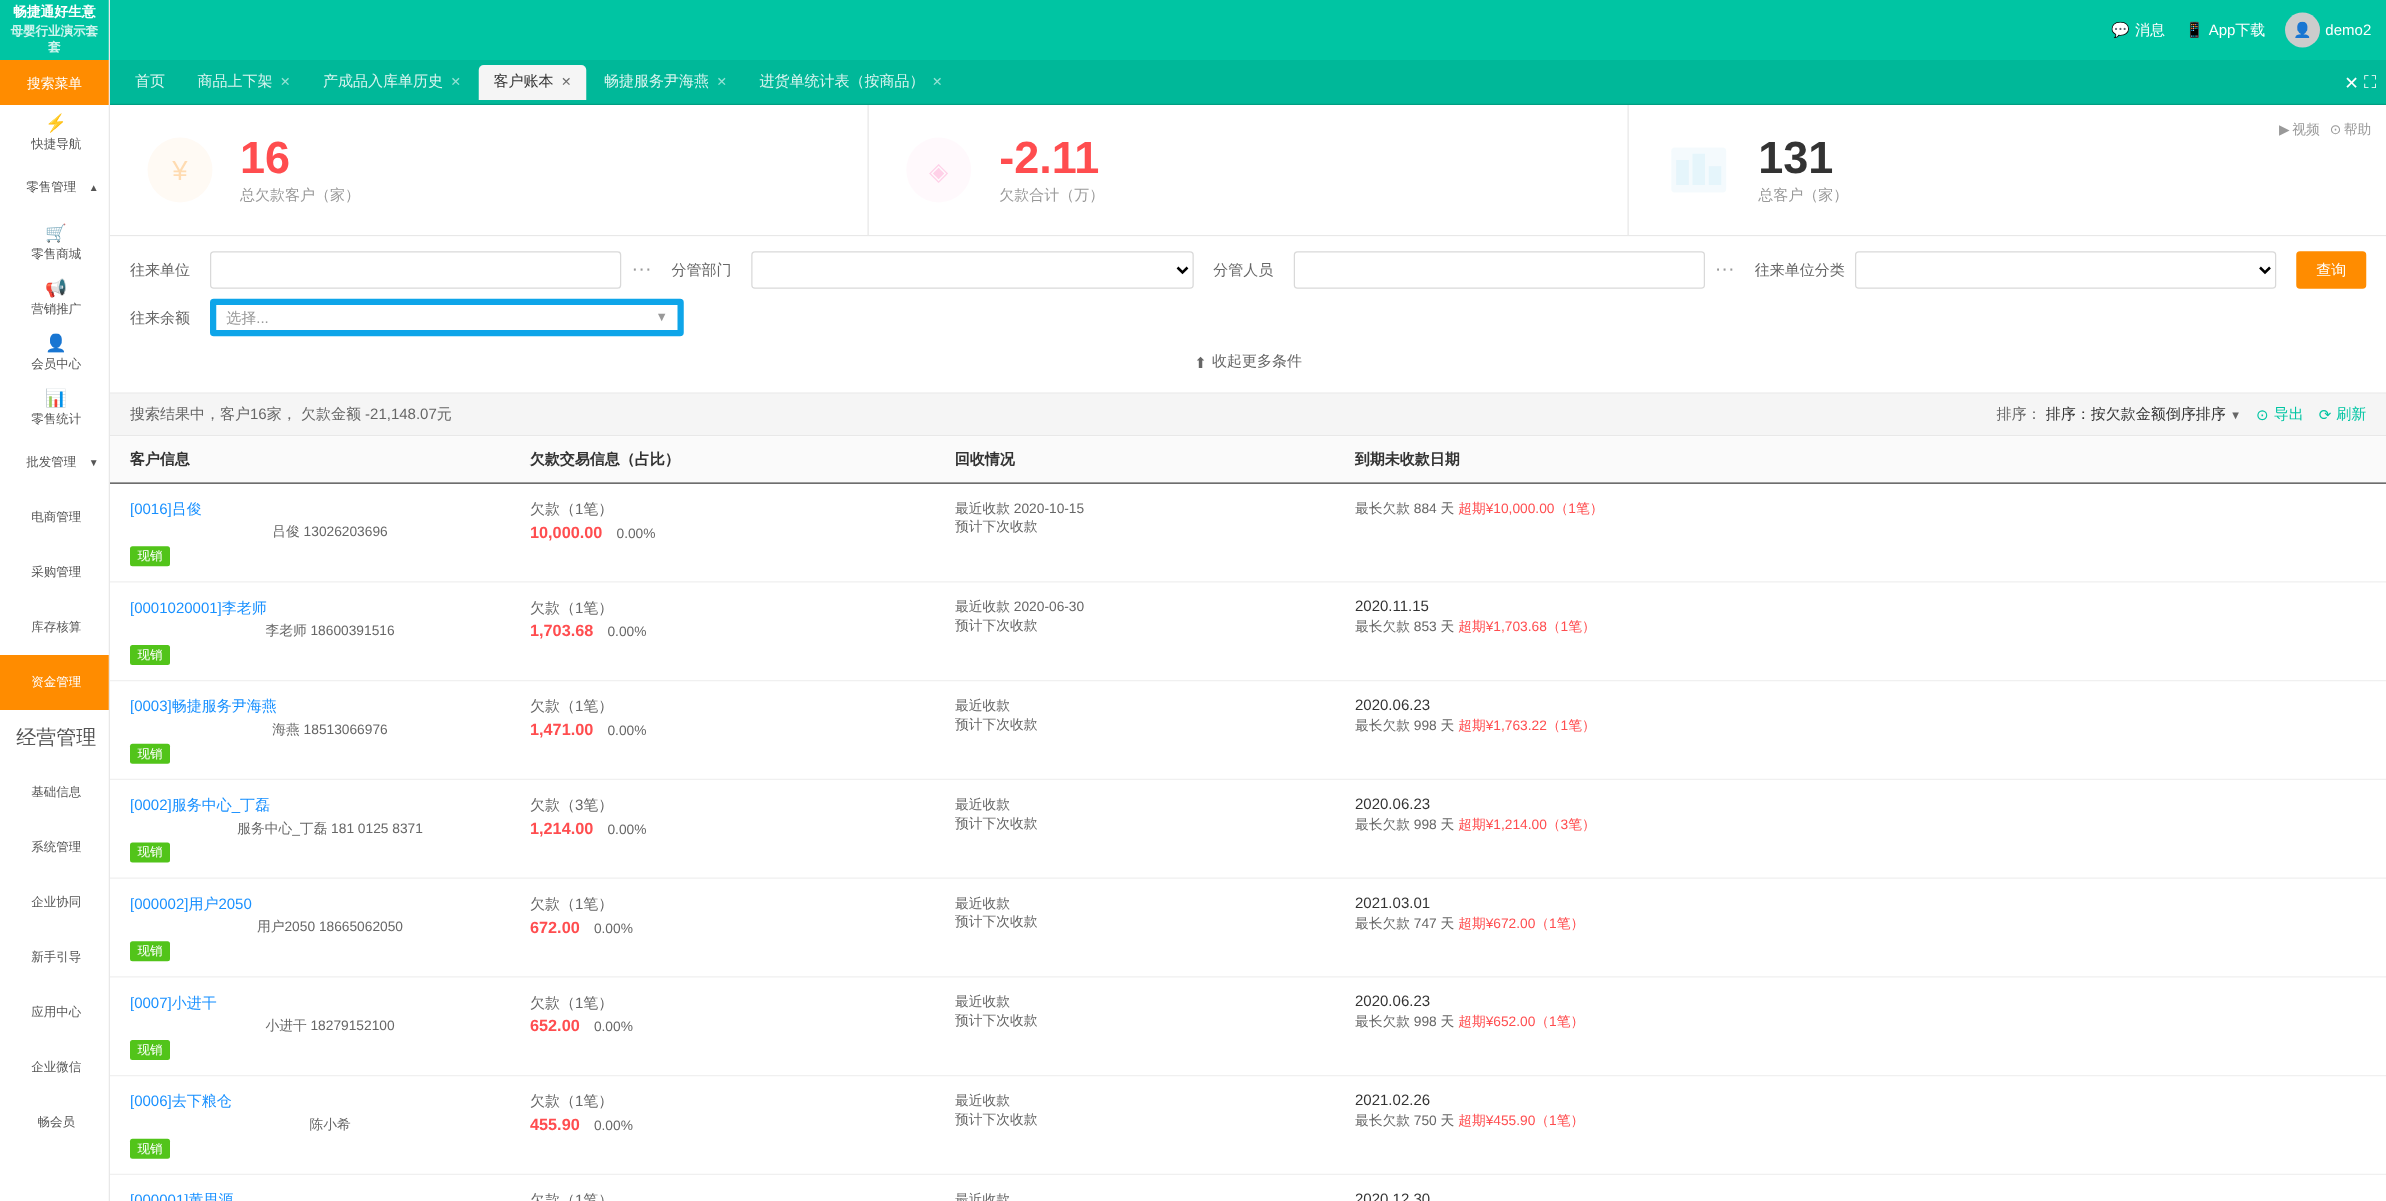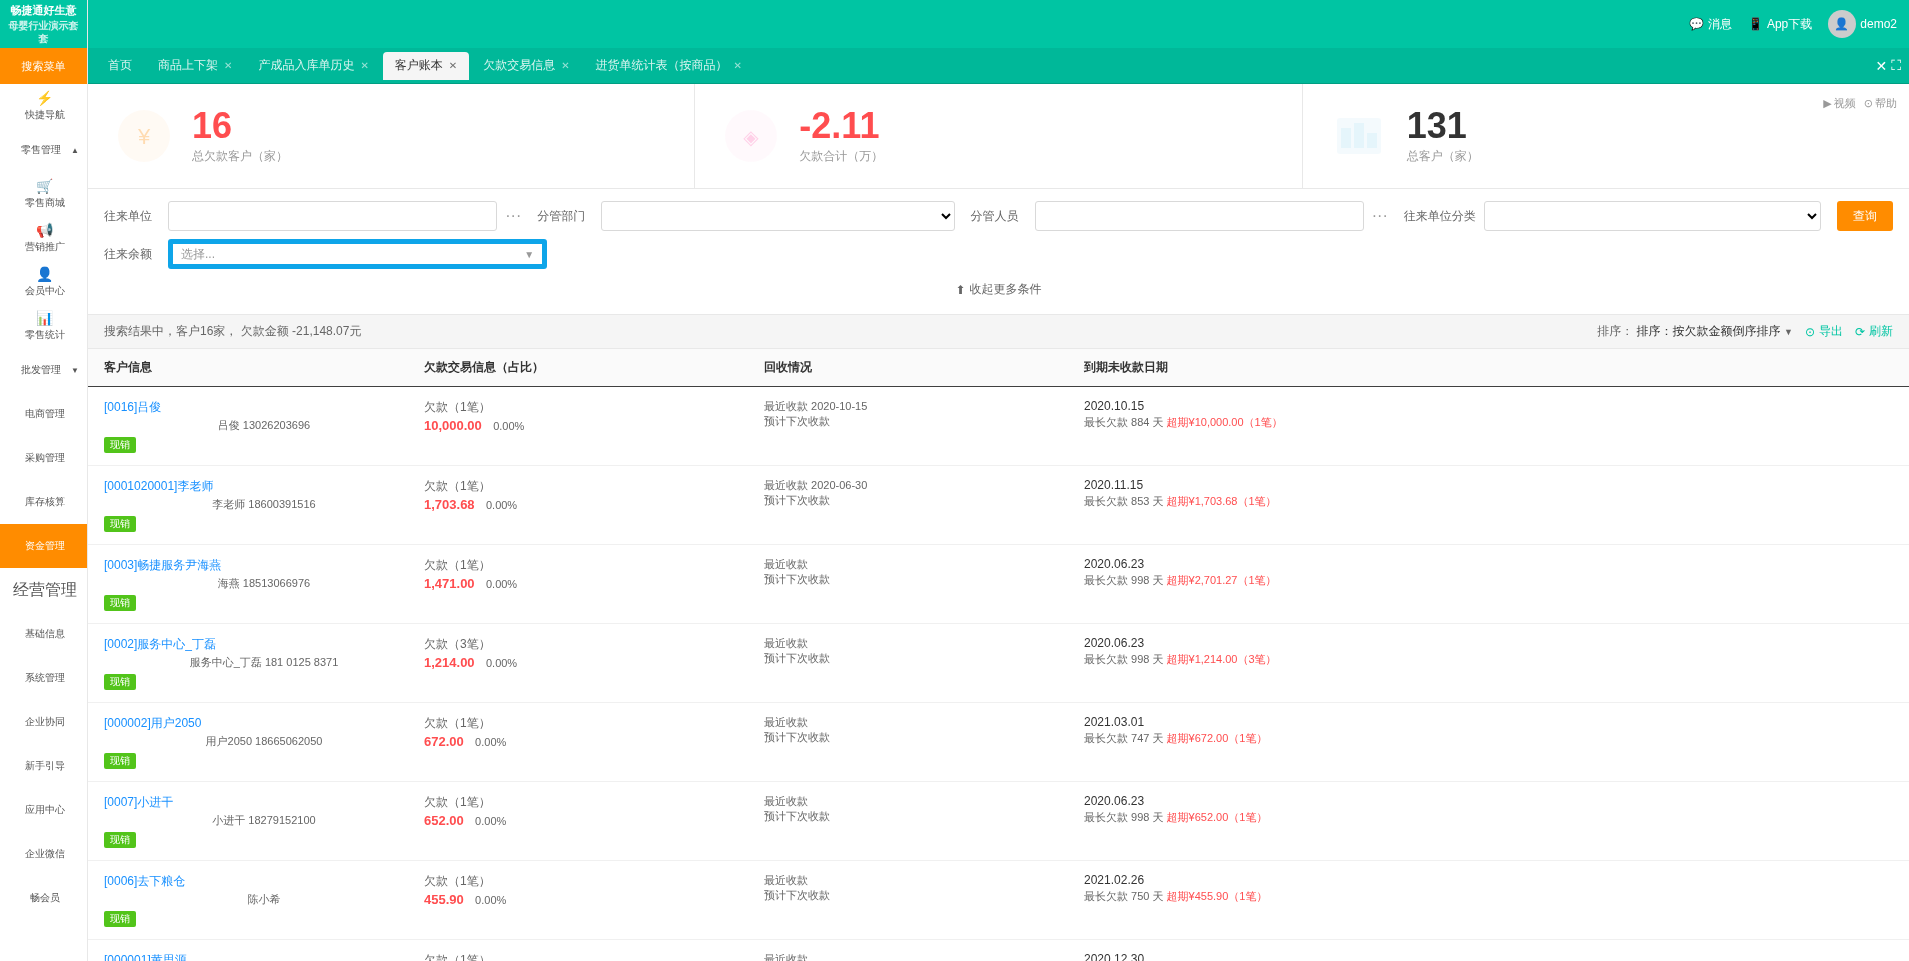--- a/index.html
+++ b/index.html
@@ -201,21 +201,21 @@
       </div>
       <div class="tab-item">
         <span>产成品入库单历史</span>
         <span class="tab-close">✕</span>
       </div>
       <div class="tab-item active">
         <span>客户账本</span>
         <span class="tab-close">✕</span>
       </div>
       <div class="tab-item">
-        <span>欠款交易信息</span>
+        <span>畅捷服务尹海燕</span>
         <span class="tab-close">✕</span>
       </div>
       <div class="tab-item">
         <span>进货单统计表（按商品）</span>
         <span class="tab-close">✕</span>
       </div>
       <div class="tabs-actions">
         <span>✕</span>
         <span>⛶</span>
       </div>
@@ -365,21 +365,20 @@
       <div>
         <span class="debt-amount">10,000.00</span>
         <span class="debt-ratio">0.00%</span>
       </div>
     </div>
     <div class="recovery-info">
       <div class="last-payment">最近收款 2020-10-15</div>
       <div class="next-payment">预计下次收款</div>
     </div>
     <div class="due-info">
-      <div class="due-date">2020.10.15</div>
       <div class="overdue-info">最长欠款 884 天 <span class="overdue-link">超期¥10,000.00（1笔）</span></div>
     </div>
   </div>
             <div class="table-row">
     <div class="customer-info">
       <div class="customer-name">[0001020001]李老师</div>
       <div class="customer-contact">李老师 18600391516</div>
       <span class="tag">现销</span>
     </div>
     <div class="debt-info">
@@ -410,21 +409,21 @@
         <span class="debt-amount">1,471.00</span>
         <span class="debt-ratio">0.00%</span>
       </div>
     </div>
     <div class="recovery-info">
       <div class="last-payment">最近收款</div>
       <div class="next-payment">预计下次收款</div>
     </div>
     <div class="due-info">
       <div class="due-date">2020.06.23</div>
-      <div class="overdue-info">最长欠款 998 天 <span class="overdue-link">超期¥2,701.27（1笔）</span></div>
+      <div class="overdue-info">最长欠款 998 天 <span class="overdue-link">超期¥1,763.22（1笔）</span></div>
     </div>
   </div>
             <div class="table-row">
     <div class="customer-info">
       <div class="customer-name">[0002]服务中心_丁磊</div>
       <div class="customer-contact">服务中心_丁磊 181 0125 8371</div>
       <span class="tag">现销</span>
     </div>
     <div class="debt-info">
       <div class="debt-count">欠款（3笔）</div>

